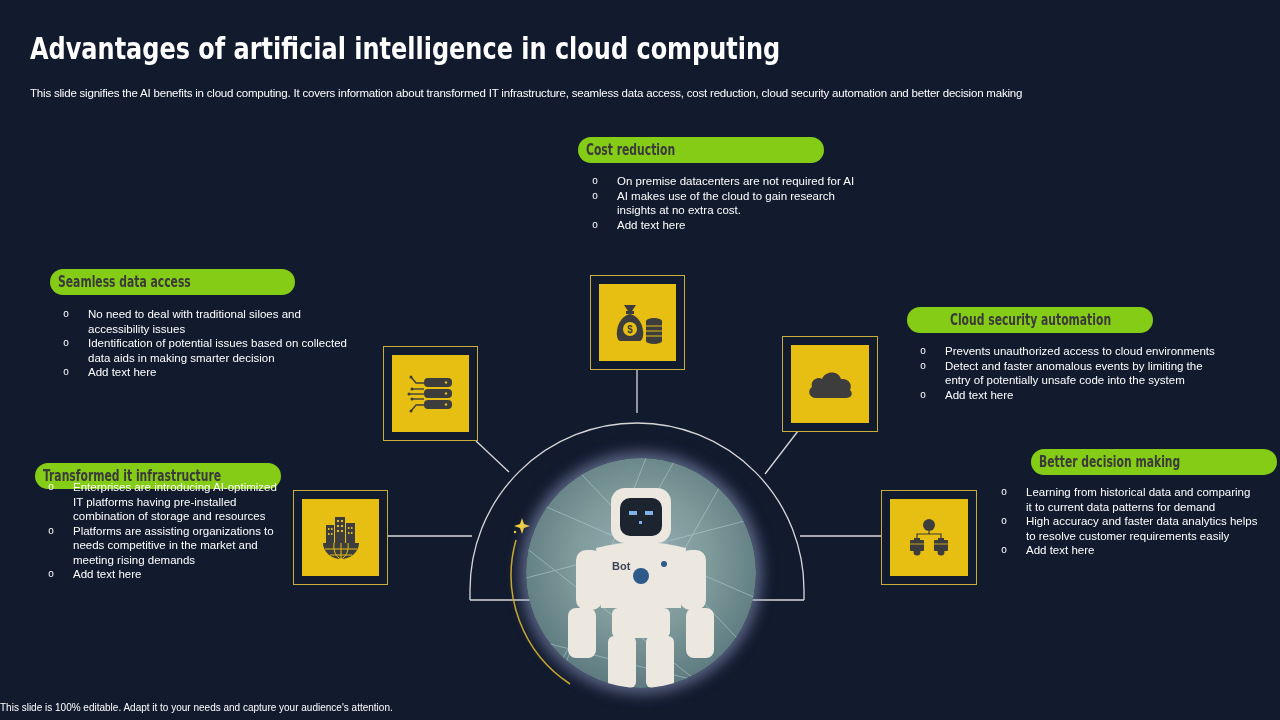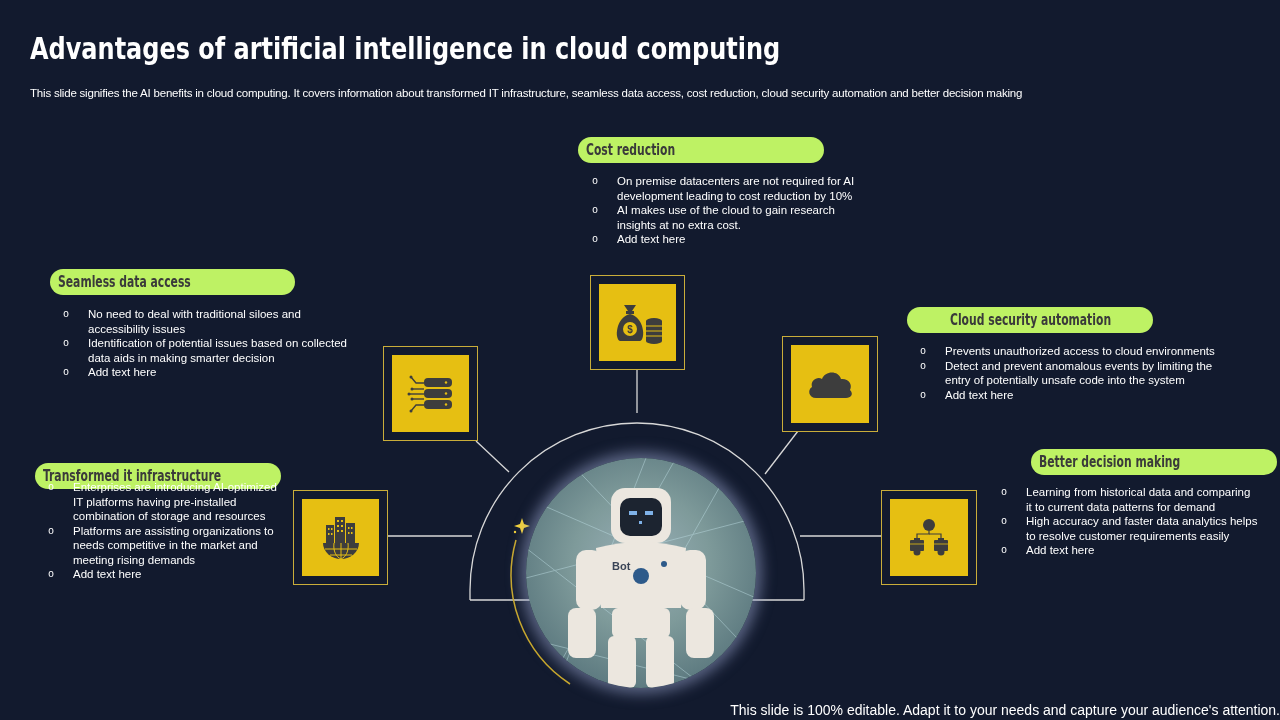--- a/index.html
+++ b/index.html
@@ -1,23 +1,23 @@
 <!DOCTYPE html>
 <html><head>
 <meta charset="utf-8">
 <style>
   html, body { margin:0; padding:0; }
   body { width:1280px; height:720px; background:#121a2e; position:relative; overflow:hidden;
          font-family:"Liberation Sans", sans-serif; color:#ffffff; }
   .title { position:absolute; left:30px; top:30px; font-family:"DejaVu Sans Condensed","DejaVu Sans", sans-serif;
            font-weight:bold; font-size:31px; letter-spacing:0px; color:#fff; transform:scaleX(0.86); transform-origin:left top; white-space:nowrap; }
   .subtitle { position:absolute; left:30px; top:87px; font-size:11.5px; color:#fff; white-space:nowrap; letter-spacing:-0.2px;text-align:center; }
-  .footer { position:absolute; left:0; width:1280px; top:702px; font-size:14px; text-align:right; color:#fff; }
-
-  .pill { position:absolute; height:26px; background:#bef264; border-radius:13px; color:#3a3a3a;
+  .footer { position:absolute; left:0; width:1280px; top:702px; font-size:10px; text-align:left; color:#fff; }
+
+  .pill { position:absolute; height:26px; background:#84cc16; border-radius:13px; color:#3a3a3a;
           font-family:"DejaVu Sans Condensed","DejaVu Sans", sans-serif; font-weight:bold; font-size:15px; line-height:26px; }
   .pill span { display:inline-block; padding-left:10px; transform:scaleX(0.8); transform-origin:left center; white-space:nowrap; }
 
   .bullets { position:absolute; margin:0; padding:0; list-style:none; font-size:11.5px; line-height:14.5px; color:#fff; }
   .bullets li { position:relative; padding-left:29px; }
   .bullets li .dot { position:absolute; left:0; top:0; width:14px; text-align:center; font-size:10px; }
 
   .iconbox { position:absolute; width:93px; height:93px; border:1.5px solid #c9ad3a; box-sizing:border-box; background:#121a2e; }
   .iconbox .inner { position:absolute; left:8px; top:8px; right:8px; bottom:8px; background:#e6bf12; display:flex; align-items:center; justify-content:center; }
 
@@ -46,21 +46,20 @@
 </svg>
 
 <div class="title">Advantages of artificial intelligence in cloud computing</div>
 <div class="subtitle">This slide signifies the AI benefits in cloud computing. It covers information about transformed IT infrastructure,  seamless data access, cost reduction, cloud security automation and better decision making</div>
 
 <div class="pill" style="left:578px; top:137px; width:246px;">
   <span>Cost reduction</span>
 </div>
 <ul class="bullets" style="left:588px; top:174px;">
   <li><span class="dot">o</span><span>On premise datacenters are not required for AI</span></li>
-  <li><span>development leading to cost reduction by 10%</span></li>
   <li><span class="dot">o</span><span>AI  makes use of the cloud to  gain research</span></li>
   <li><span>insights at no extra  cost.</span></li>
   <li><span class="dot">o</span><span>Add text here</span></li>
 </ul>
 
 <div class="pill" style="left:50px; top:269px; width:245px;">
   <span>Seamless data access</span>
 </div>
 <ul class="bullets" style="left:59px; top:307px;">
   <li><span class="dot">o</span><span>No need to deal with traditional siloes and</span></li>
@@ -81,21 +80,21 @@
   <li><span>needs competitive in the market and</span></li>
   <li><span>meeting rising demands</span></li>
   <li><span class="dot">o</span><span>Add text here</span></li>
 </ul>
 
 <div class="pill" style="left:907px; top:307px; width:246px;text-align:right;">
   <span>Cloud security automation</span>
 </div>
 <ul class="bullets" style="left:916px; top:344px;">
   <li><span class="dot">o</span><span>Prevents unauthorized access to cloud environments</span></li>
-  <li><span class="dot">o</span><span>Detect and prevent  anomalous events by limiting the</span></li>
+  <li><span class="dot">o</span><span>Detect and faster  anomalous events by limiting the</span></li>
   <li><span>entry  of potentially unsafe code into the system</span></li>
   <li><span class="dot">o</span><span>Add text here</span></li>
 </ul>
 
 <div class="pill" style="left:1031px; top:449px; width:246px;">
   <span>Better decision making</span>
 </div>
 <ul class="bullets" style="left:997px; top:485px;">
   <li><span class="dot">o</span><span>Learning from historical data and comparing</span></li>
   <li><span>it to  current data patterns for demand</span></li>

